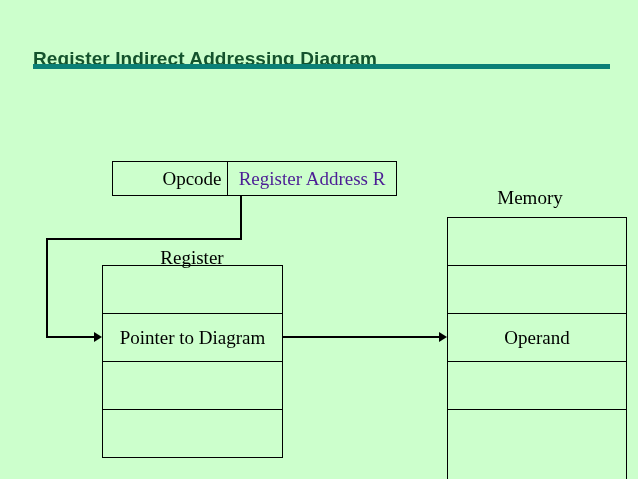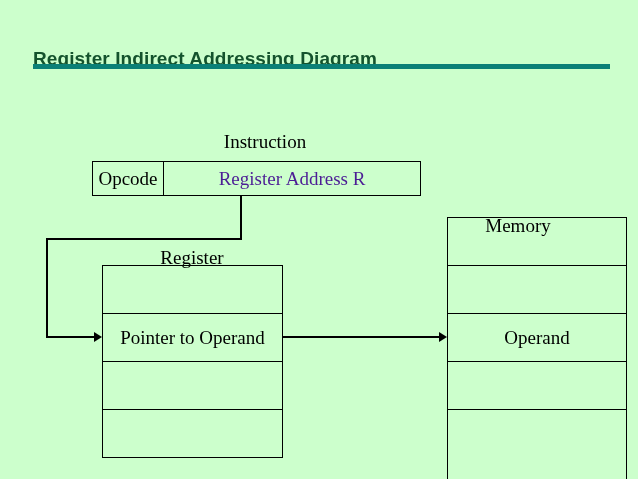--- a/index.html
+++ b/index.html
@@ -56,27 +56,28 @@
   }
 
   
   #instruction-label {
     left: 190px;
     top: 131px;
     width: 150px;
   }
   #instruction-box {
     position: absolute;
-    left: 92px;
+    left: 112px;
     top: 161px;
-    width: 329px;
+    width: 285px;
     height: 35px;
     border: 1px solid #000000;
     box-sizing: border-box;
     display: flex;
+    padding-left: 44px;
   }
   #opcode-cell {
     width: 71px;
     border-right: 1px solid #000000;
     box-sizing: border-box;
     display: flex;
     align-items: center;
     justify-content: center;
     font-family: "Liberation Serif", serif;
     font-size: 19px;
@@ -119,24 +120,23 @@
     color: #000000;
     white-space: nowrap;
   }
   #registers-table .row:last-child {
     border-bottom: none;
     height: 47px;
   }
 
   
   #memory-label {
-    left: 443px;
+    left: 455px;
     top: 187px;
     width: 150px;
-    margin-top: 28px;
   }
   #memory-table {
     position: absolute;
     left: 447px;
     top: 217px;
     width: 180px;
     height: 296px;
     border: 1px solid #000000;
     box-sizing: border-box;
   }
@@ -185,32 +185,31 @@
   #arrow-to-memory    { left: 439px; top: 332px; }
 </style>
 </head>
 <body>
 
 <div id="slide">
 
   <div id="slide-title">Register Indirect Addressing Diagram</div>
   <div id="title-rule"></div>
 
-  <div class="label" id="instruction-label">Instruction</div>
 
   <div id="instruction-box">
     <div id="opcode-cell">Opcode</div>
     <div id="regaddr-cell">Register Address R</div>
   </div>
 
   <div class="label" id="registers-label">Register</div>
 
   <div id="registers-table">
     <div class="row"></div>
-    <div class="row">Pointer to Operand</div>
+    <div class="row">Pointer to Diagram</div>
     <div class="row"></div>
     <div class="row"></div>
   </div>
 
   <div class="label" id="memory-label">Memory</div>
 
   <div id="memory-table">
     <div class="row"></div>
     <div class="row"></div>
     <div class="row">Operand</div>

